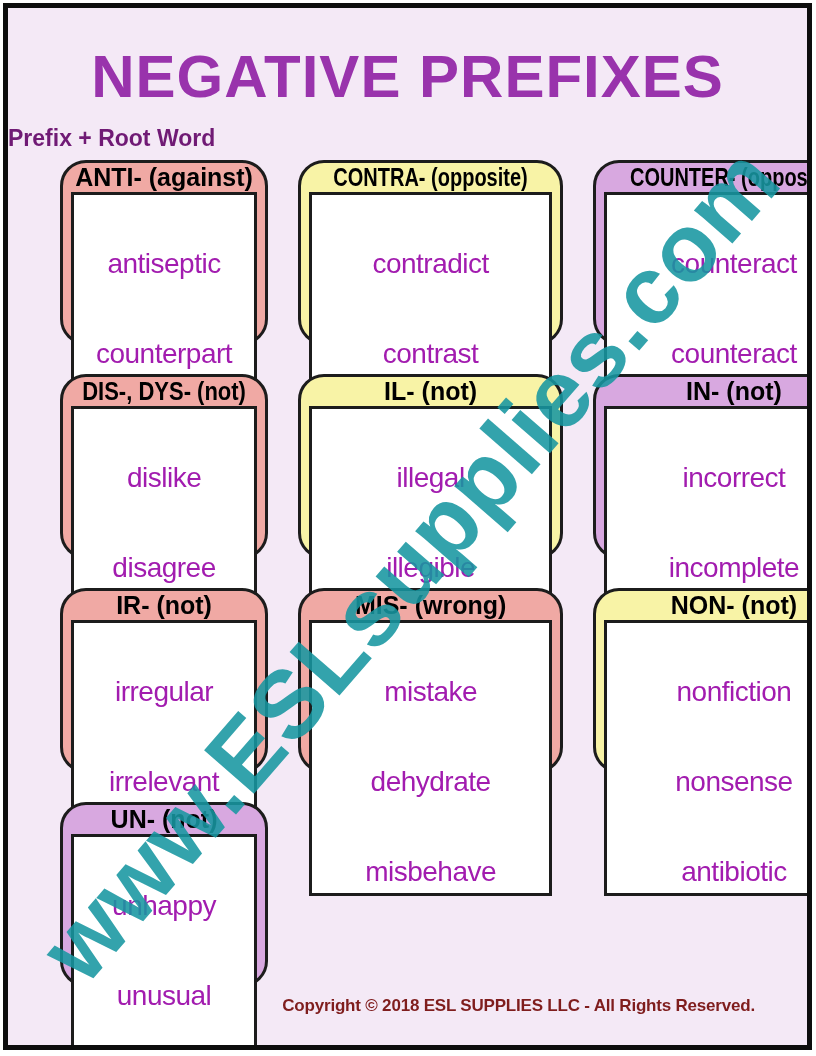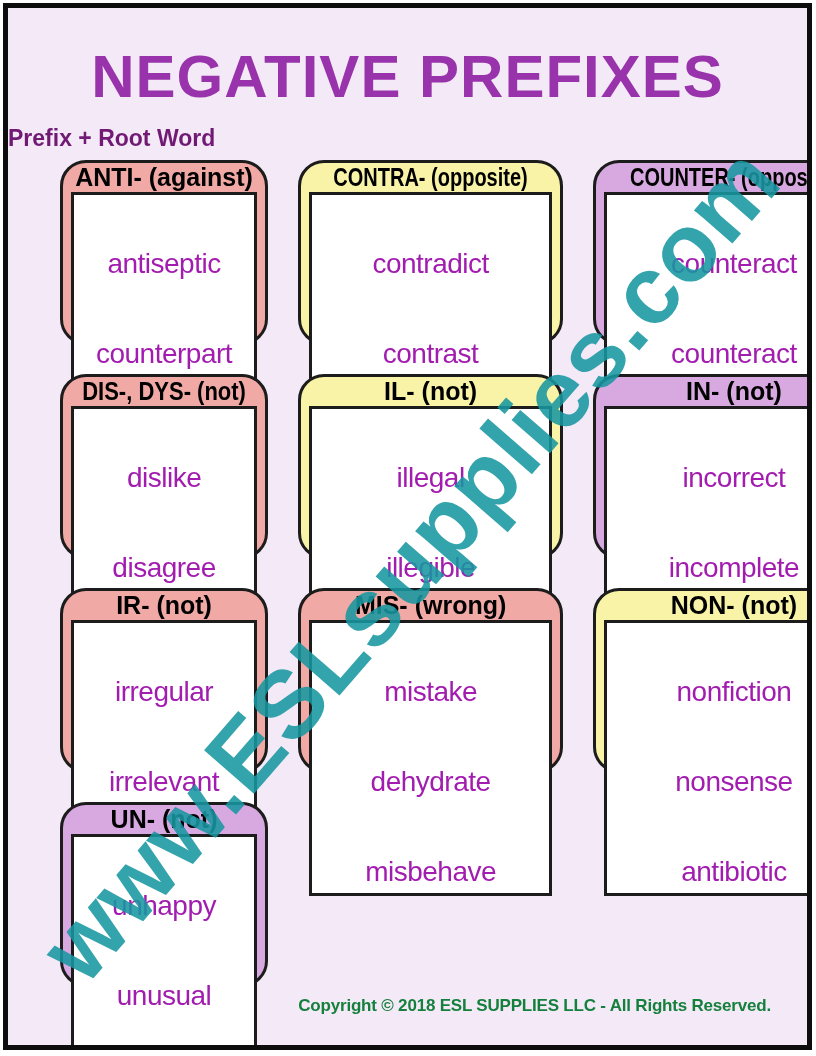--- a/index.html
+++ b/index.html
@@ -80,24 +80,24 @@
     font-weight: normal;
     color: #a21caf;
     line-height: 42px;
     letter-spacing: -0.5px;
     white-space: nowrap;
     margin-top: 48px;
   }
   .copyright {
     position: absolute;
     top: 988px;
-    right: 36px;
+    right: 52px;
     font-size: 17px;
     font-weight: bold;
-    color: #15803d;
+    color: #7f1d1d;
     letter-spacing: -0.2px;
   }
   .watermark {
     position: absolute;
     left: 402px; top: 556px;
     transform: translate(-50%, -50%) rotate(-49deg);
     font-size: 96px;
     font-weight: bold;
     color: rgba(23, 150, 161, 0.88);
     white-space: nowrap;

